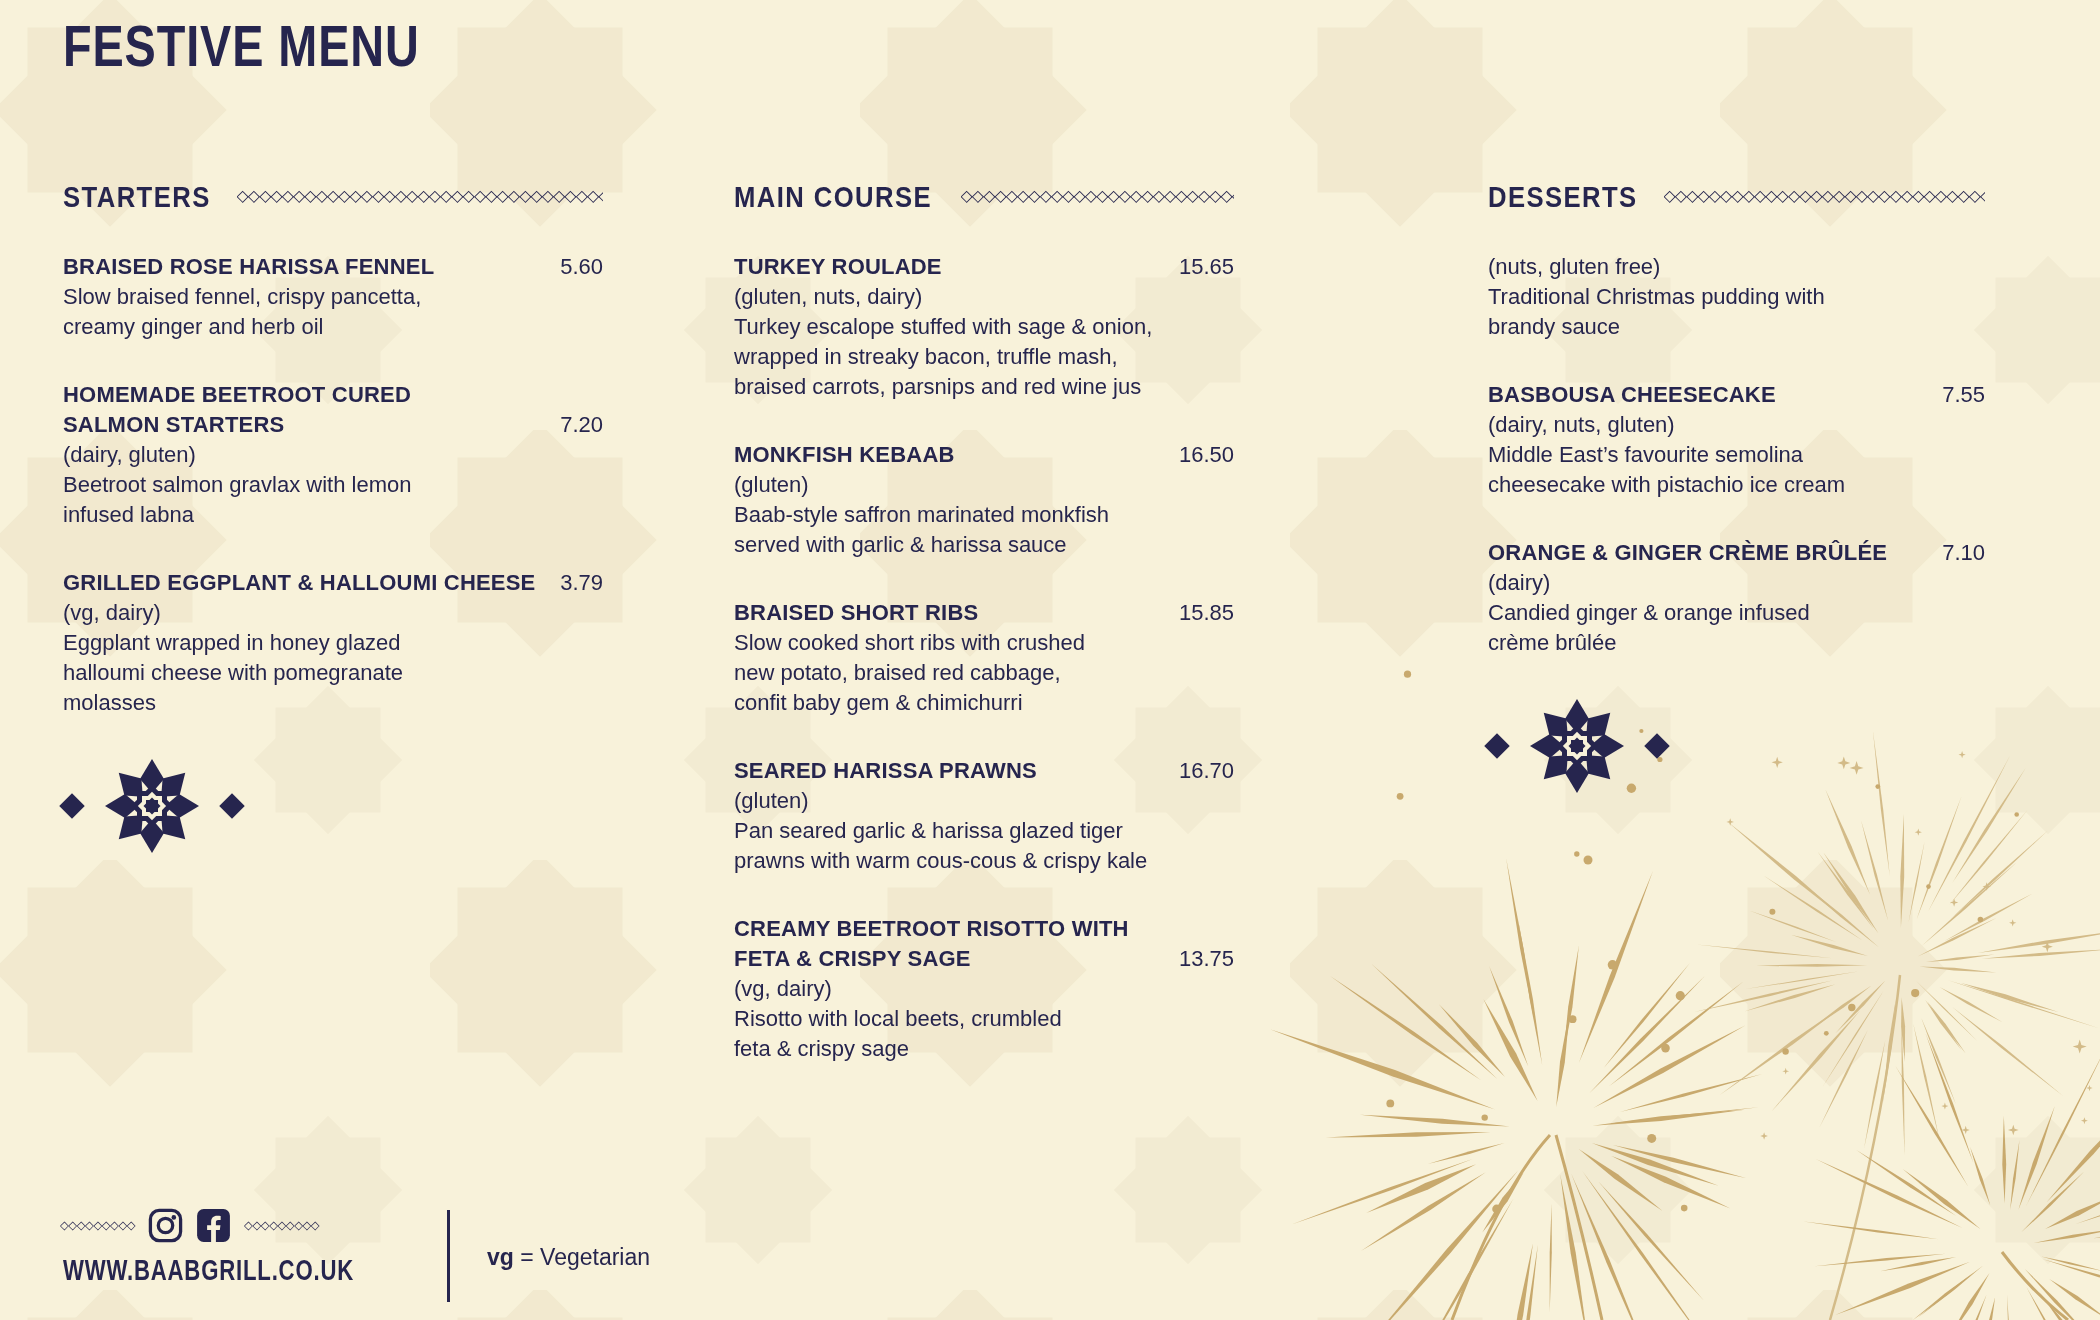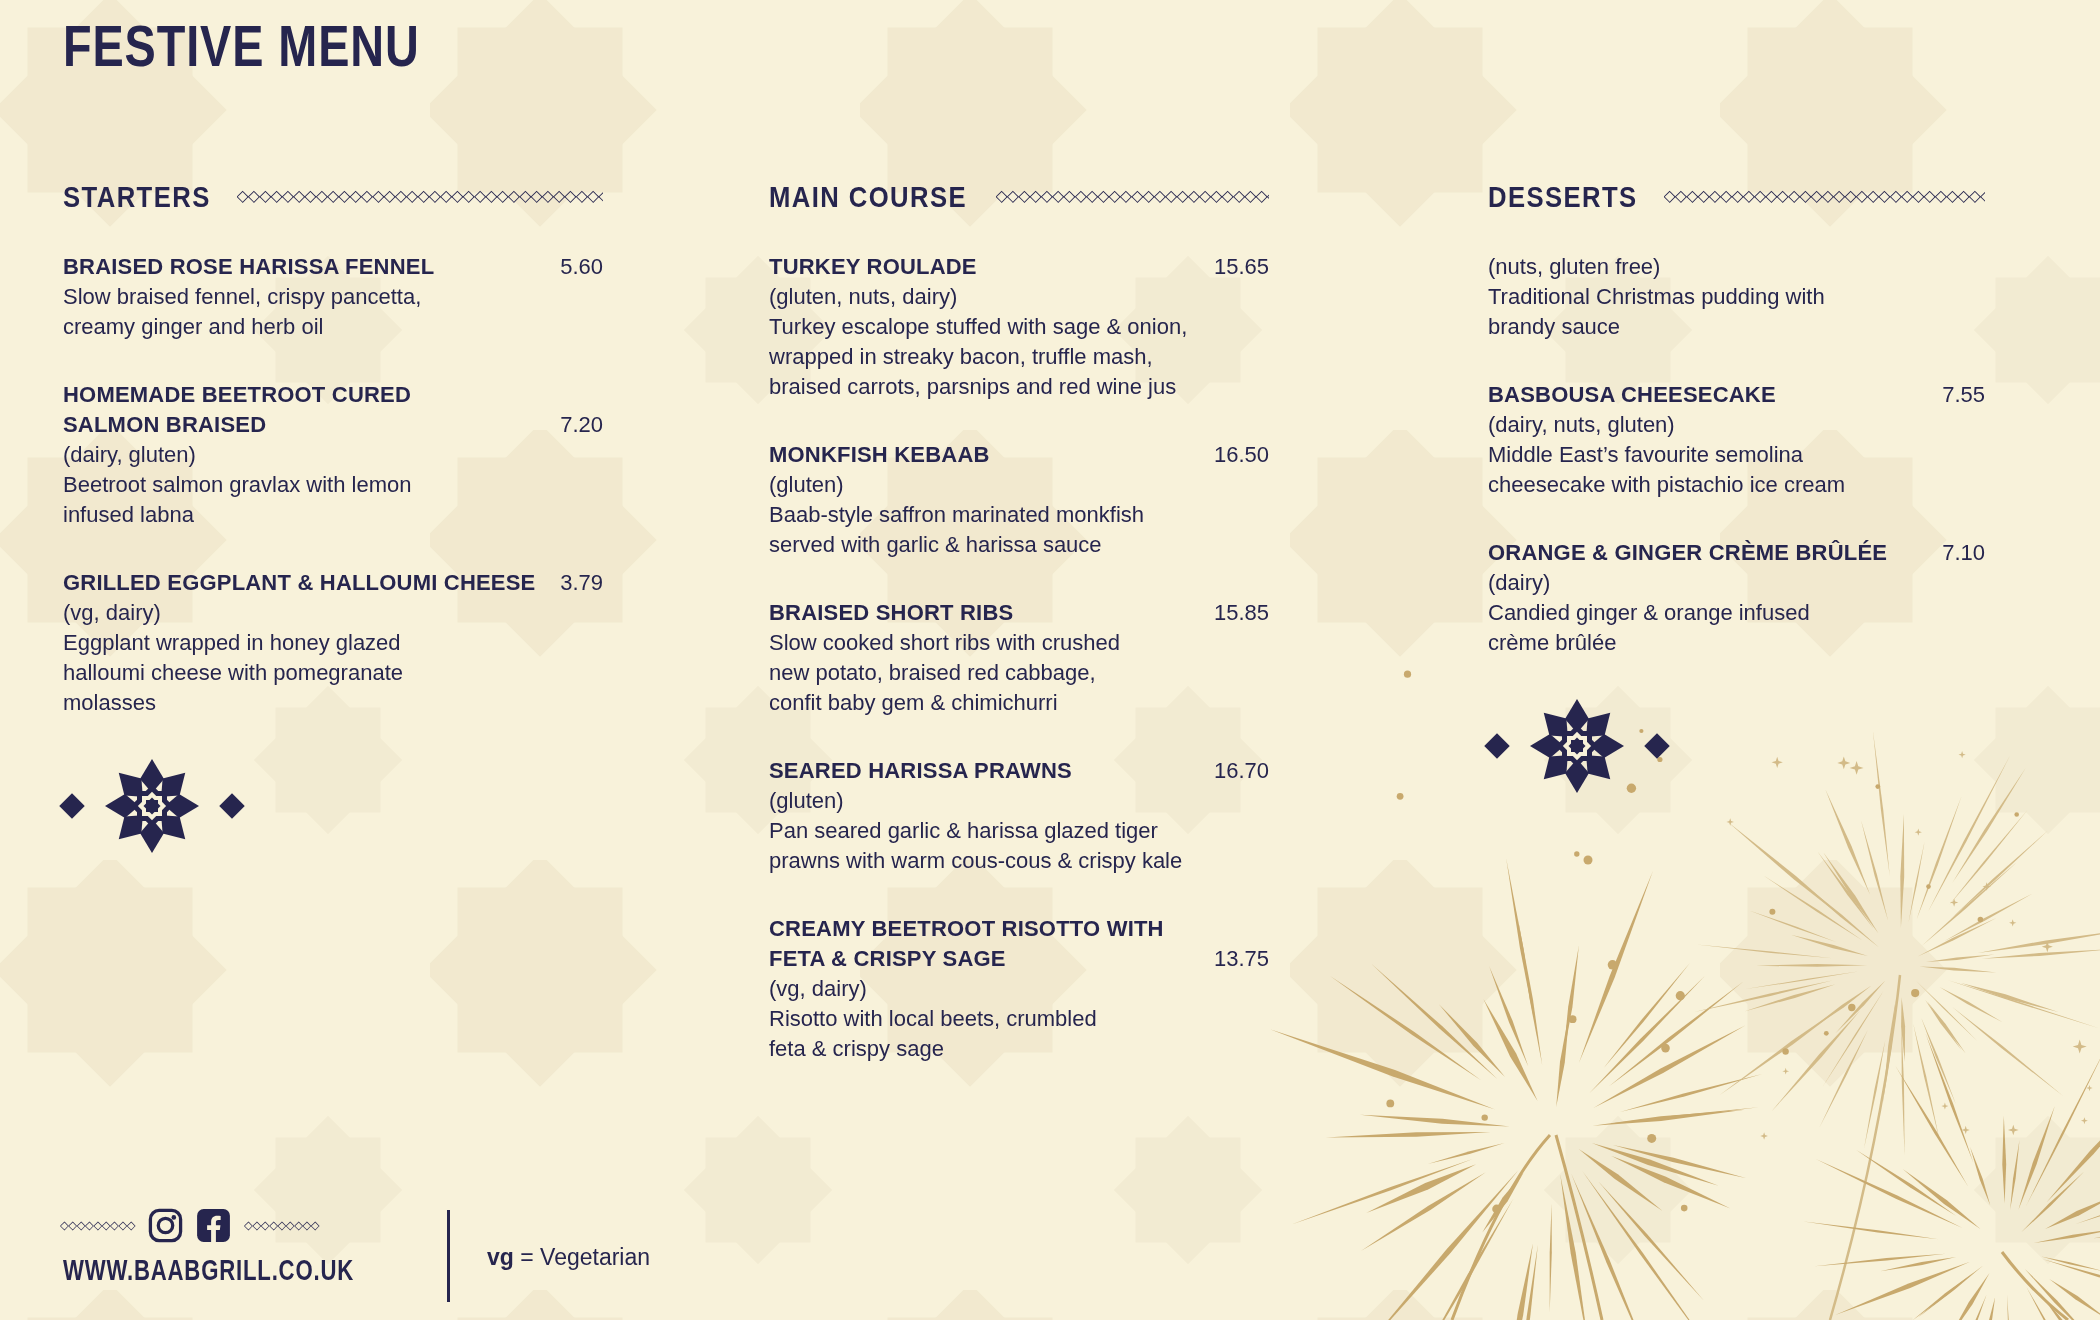--- a/index.html
+++ b/index.html
@@ -14,21 +14,21 @@
   #content{z-index:2;}
 
   .page-title{
     position:absolute;left:63px;top:12px;
     font-size:52px;font-weight:bold;letter-spacing:1px;white-space:nowrap;
     transform:scale(0.9,1.12);transform-origin:left top;
   }
 
   .col{position:absolute;top:180px;}
   #col-starters{left:63px;width:540px;}
-  #col-mains{left:769px;width:500px;}
+  #col-mains{left:734px;width:500px;}
   #col-desserts{left:1488px;width:497px;}
 
   .col-header{display:flex;align-items:center;gap:18px;height:34px;}
   .col-header .hdr{
     margin:0;font-size:27px;font-weight:bold;letter-spacing:1.5px;white-space:nowrap;
     transform:scale(0.95,1.12);transform-origin:left center;display:inline-block;
   }
   .chain{
     flex:1;overflow:hidden;white-space:nowrap;font-size:16px;line-height:16px;
     letter-spacing:-1px;margin-top:-3px;color:#26254e;
@@ -271,21 +271,21 @@
         </div>
         <div class="dline">Slow braised fennel, crispy pancetta,</div>
         <div class="dline">creamy ginger and herb oil</div>
       </div>
 
       <div class="item">
         <div class="trow">
           <span class="ttl">HOMEMADE BEETROOT CURED</span>
         </div>
         <div class="trow">
-          <span class="ttl">SALMON BRAISED</span>
+          <span class="ttl">SALMON STARTERS</span>
           <span class="price">7.20</span>
         </div>
         <div class="dline">(dairy, gluten)</div>
         <div class="dline">Beetroot salmon gravlax with lemon</div>
         <div class="dline">infused labna</div>
       </div>
 
       <div class="item">
         <div class="trow">
           <span class="ttl">GRILLED EGGPLANT &amp; HALLOUMI CHEESE</span>

